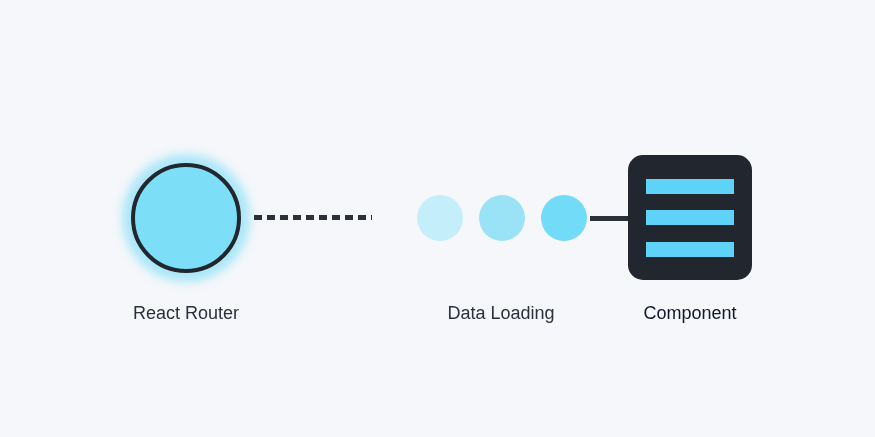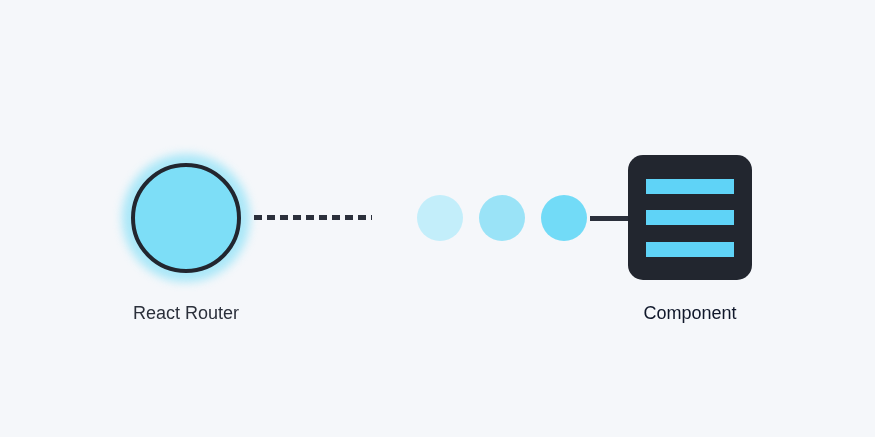--- a/index.html
+++ b/index.html
@@ -151,15 +151,16 @@
 
   <div class="solid-line" style="background: rgb(43, 48, 59);"></div>
 
   <div class="component-box" style="background: rgb(34, 38, 47);">
     <div class="comp-bar comp-bar-0" style="background: rgb(95, 211, 247);"></div>
     <div class="comp-bar comp-bar-1" style="background: rgb(95, 211, 247);"></div>
     <div class="comp-bar comp-bar-2" style="background: rgb(95, 211, 247);"></div>
   </div>
 
   <div class="node-label label-router" style="color: rgb(43, 48, 59);">React Router</div>
+  <div class="node-label label-loading" style="color: rgb(43, 48, 59);">Data Loading</div>
   <div class="node-label label-component" style="color: #0f172a;">Component</div>
 
 </div>
 
 </body></html>

